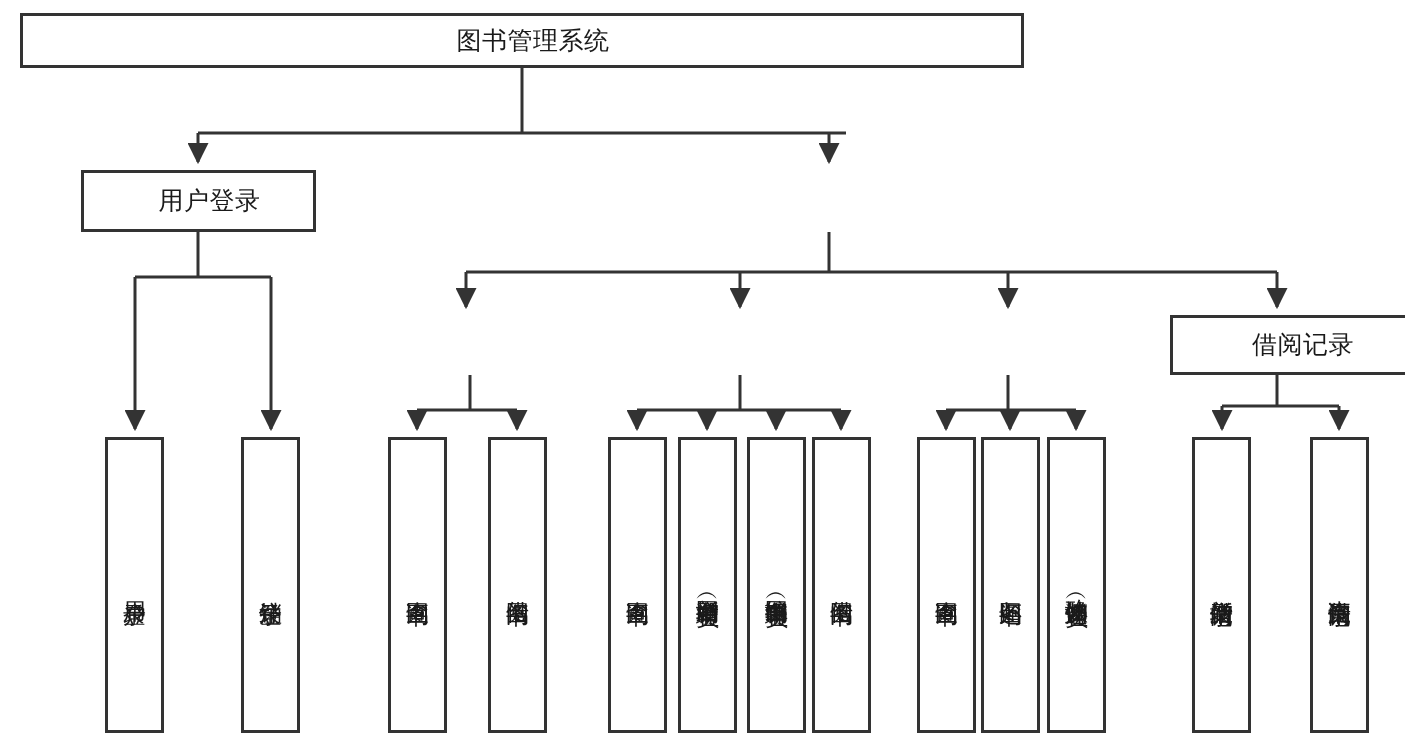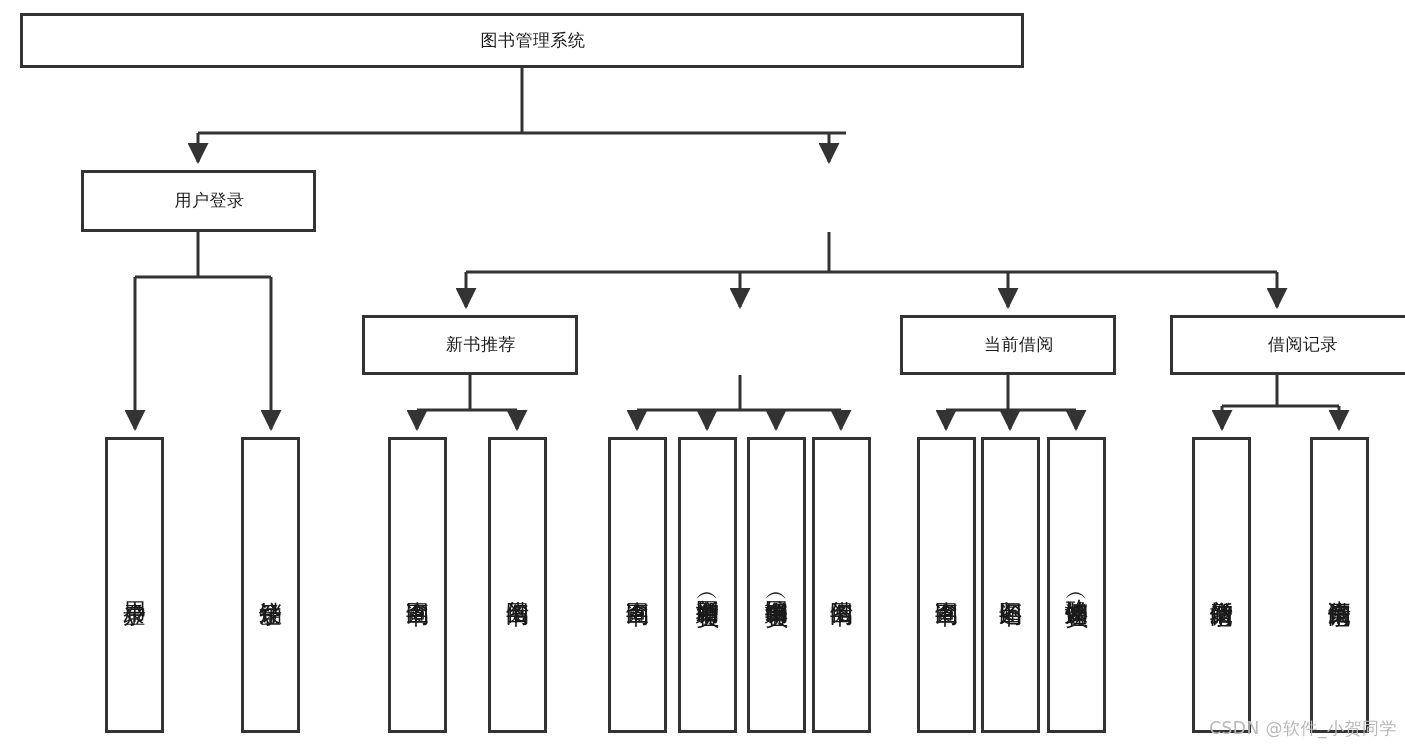--- a/index.html
+++ b/index.html
@@ -29,21 +29,21 @@
     position: absolute;
     box-sizing: border-box;
     border: 3px solid #333333;
     background: #ffffff;
     display: flex;
     align-items: center;
     justify-content: center;
     color: #1a1a1a;
   }
   .node.h {
-    font-size: 17px;
+    font-size: 25px;
     line-height: 1.25;
     letter-spacing: 0.5px;
     white-space: nowrap;
     padding-left: 22px;
   }
   .node.v {
     writing-mode: vertical-rl;
     text-orientation: upright;
     font-size: 23px;
     line-height: 1.18;
@@ -122,26 +122,20 @@
   </svg>
 
   <div class="node h" style="left:20px; top:13px; width:1004px; height:55px;">
     <span>图书管理系统</span>
   </div>
 
   <div class="node h" style="left:81px; top:170px; width:235px; height:62px;">
     <span>用户登录</span>
   </div>
 
-  <div class="node h" style="left:362px; top:315px; width:216px; height:60px;">
-    <span>新书推荐</span>
-  </div>
-  <div class="node h" style="left:900px; top:315px; width:216px; height:60px;">
-    <span>当前借阅</span>
-  </div>
   <div class="node h" style="left:1170px; top:315px; width:244px; height:60px;">
     <span>借阅记录</span>
   </div>
 
   <div class="node v" style="left:105px; top:437px; width:59px; height:296px;">
     <span class="vtext">用户登录</span>
   </div>
   <div class="node v" style="left:241px; top:437px; width:59px; height:296px;">
     <span class="vtext">注销登录</span>
   </div>
@@ -176,15 +170,14 @@
     <span class="vtext">确认归还（管理员）</span>
   </div>
 
   <div class="node v" style="left:1192px; top:437px; width:59px; height:296px;">
     <span class="vtext">新增借阅记录</span>
   </div>
   <div class="node v" style="left:1310px; top:437px; width:59px; height:296px;">
     <span class="vtext">查询借阅记录</span>
   </div>
 
-  <div id="watermark">CSDN @软件_小贺同学</div>
 
 </div>
 
 </body></html>

